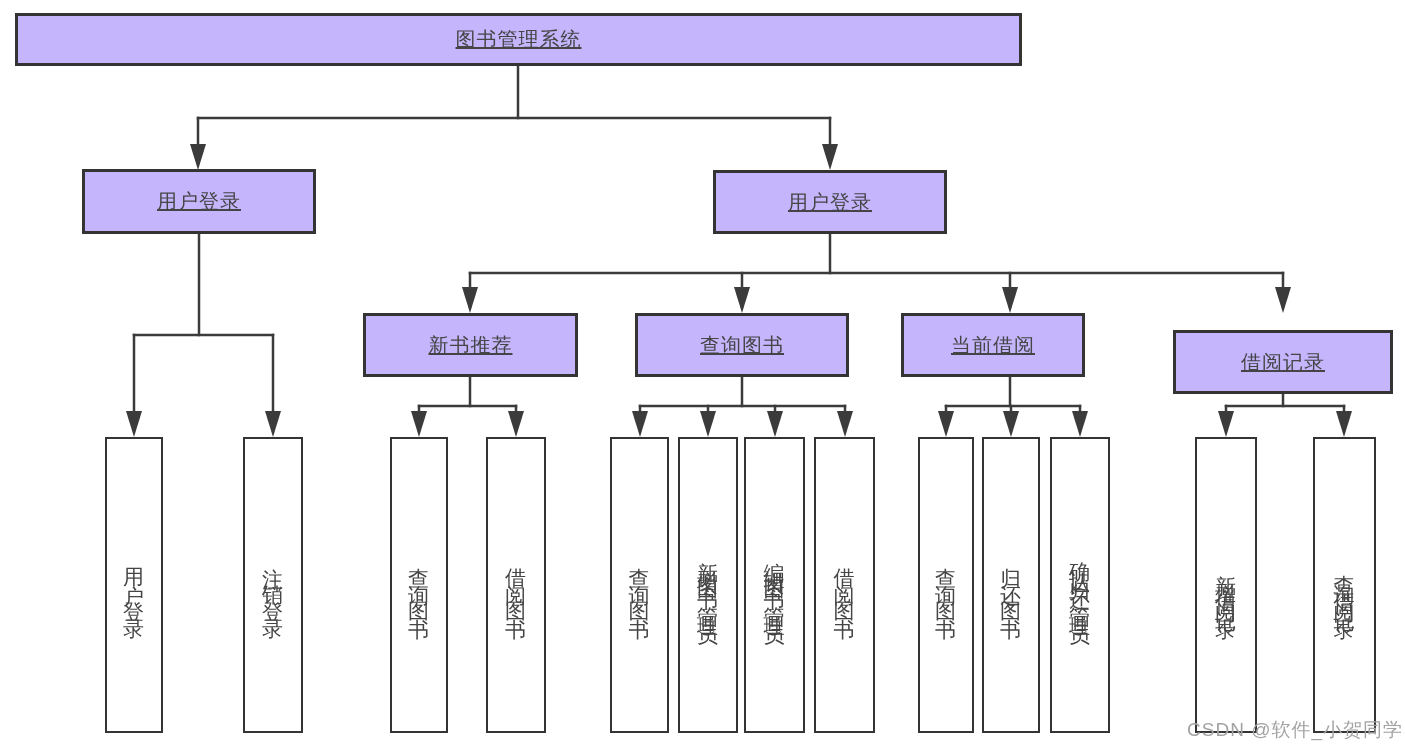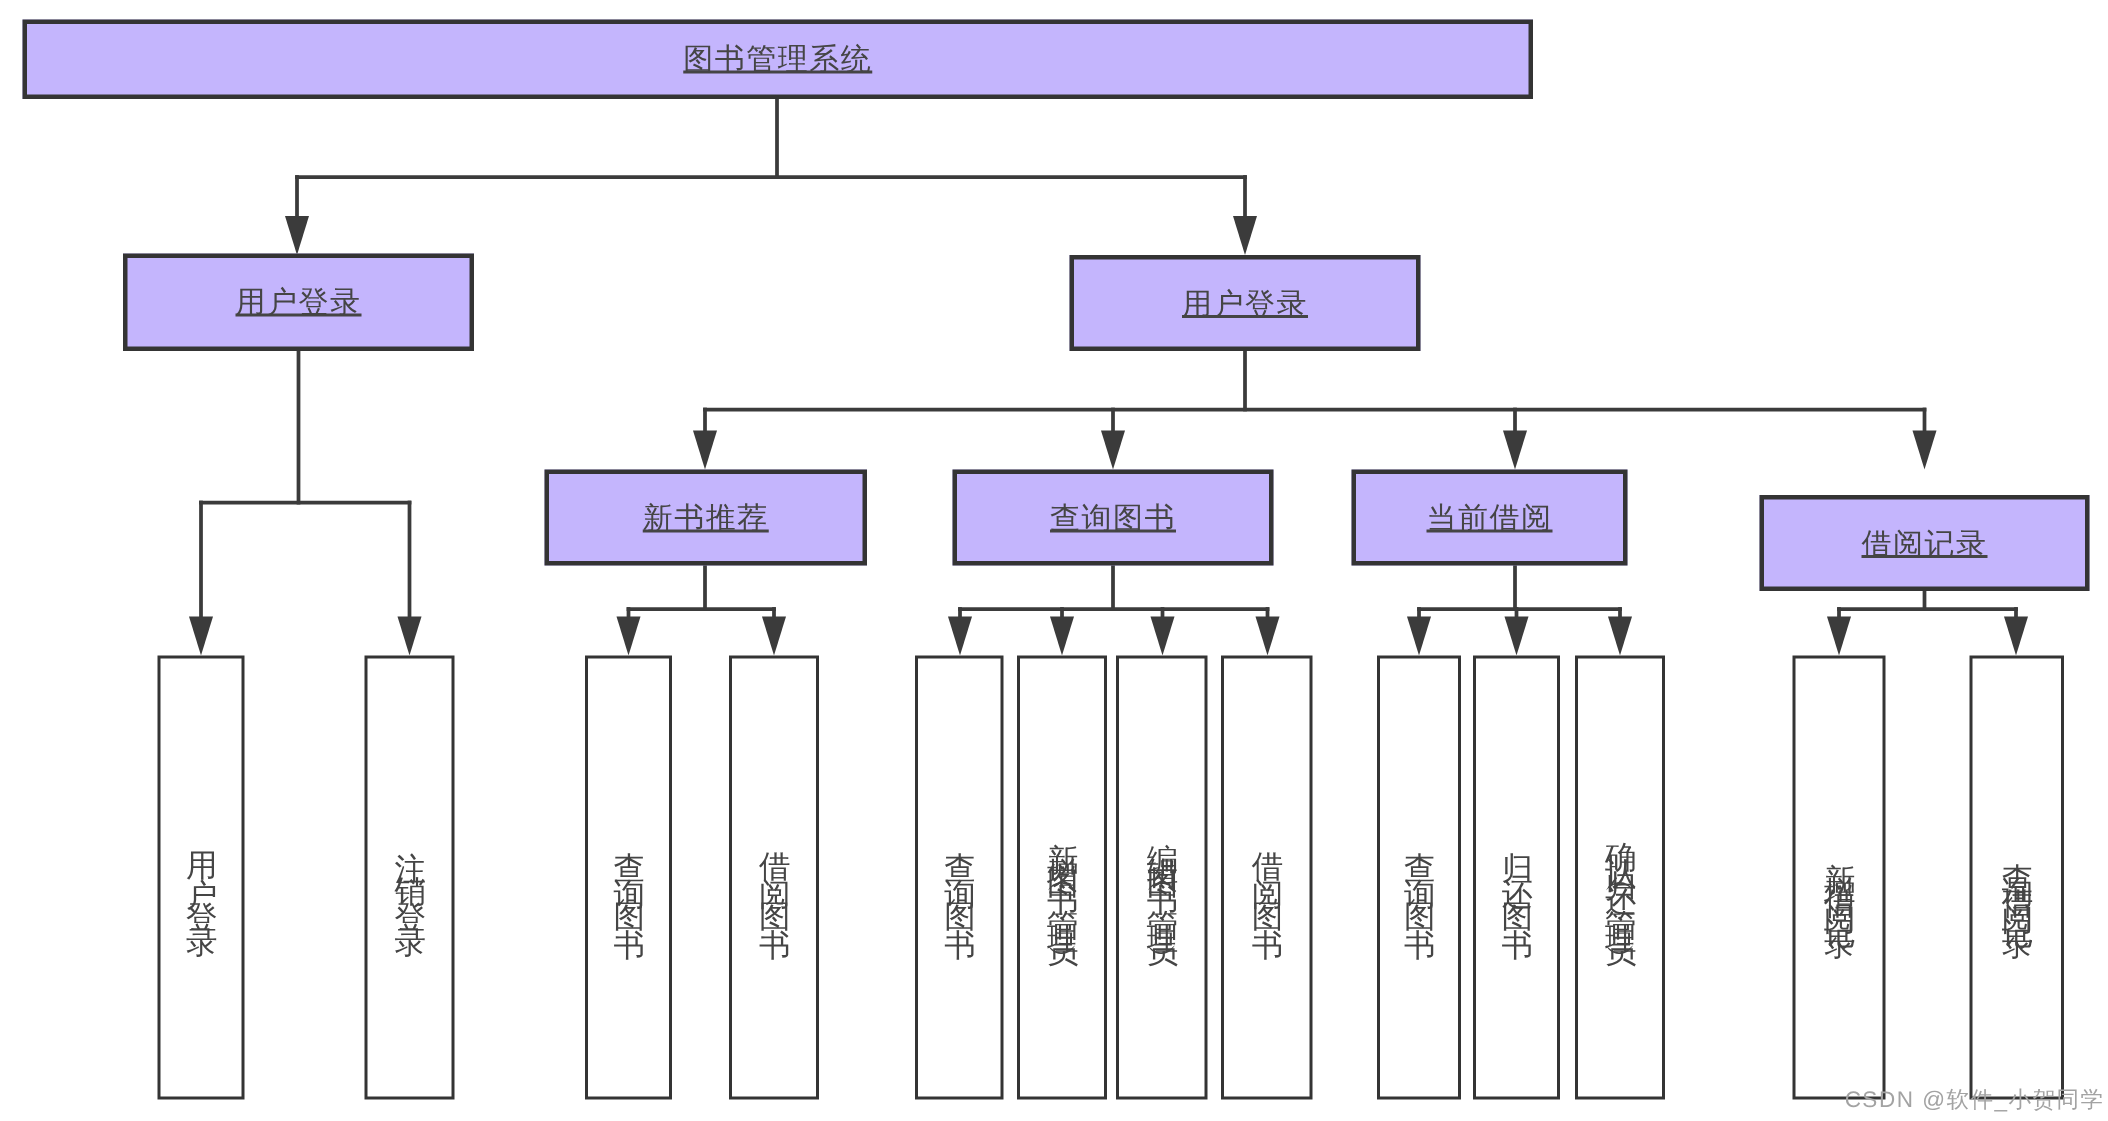--- a/index.html
+++ b/index.html
@@ -42,21 +42,21 @@
     writing-mode:vertical-rl;
     text-orientation:mixed;
     font-size:21px;color:var(--text);
     line-height:1;
     white-space:nowrap;
   }
   .sp-lg{letter-spacing:17px;}
   .sp-md{letter-spacing:9px;}
   .watermark{
     position:absolute;right:2px;bottom:4px;z-index:3;
-    font-size:15px;color:var(--watermark);
+    font-size:19px;color:var(--watermark);
     letter-spacing:1px;white-space:nowrap;
   }
 </style>
 </head>
 <body>
 
 <div class="canvas">
 
   <svg class="connector-layer" viewBox="0 0 1405 747" xmlns="http://www.w3.org/2000/svg">
       <line x1="518" y1="66" x2="518" y2="118" stroke="#3b3b3b" stroke-width="2.5" stroke-linecap="square"></line>

